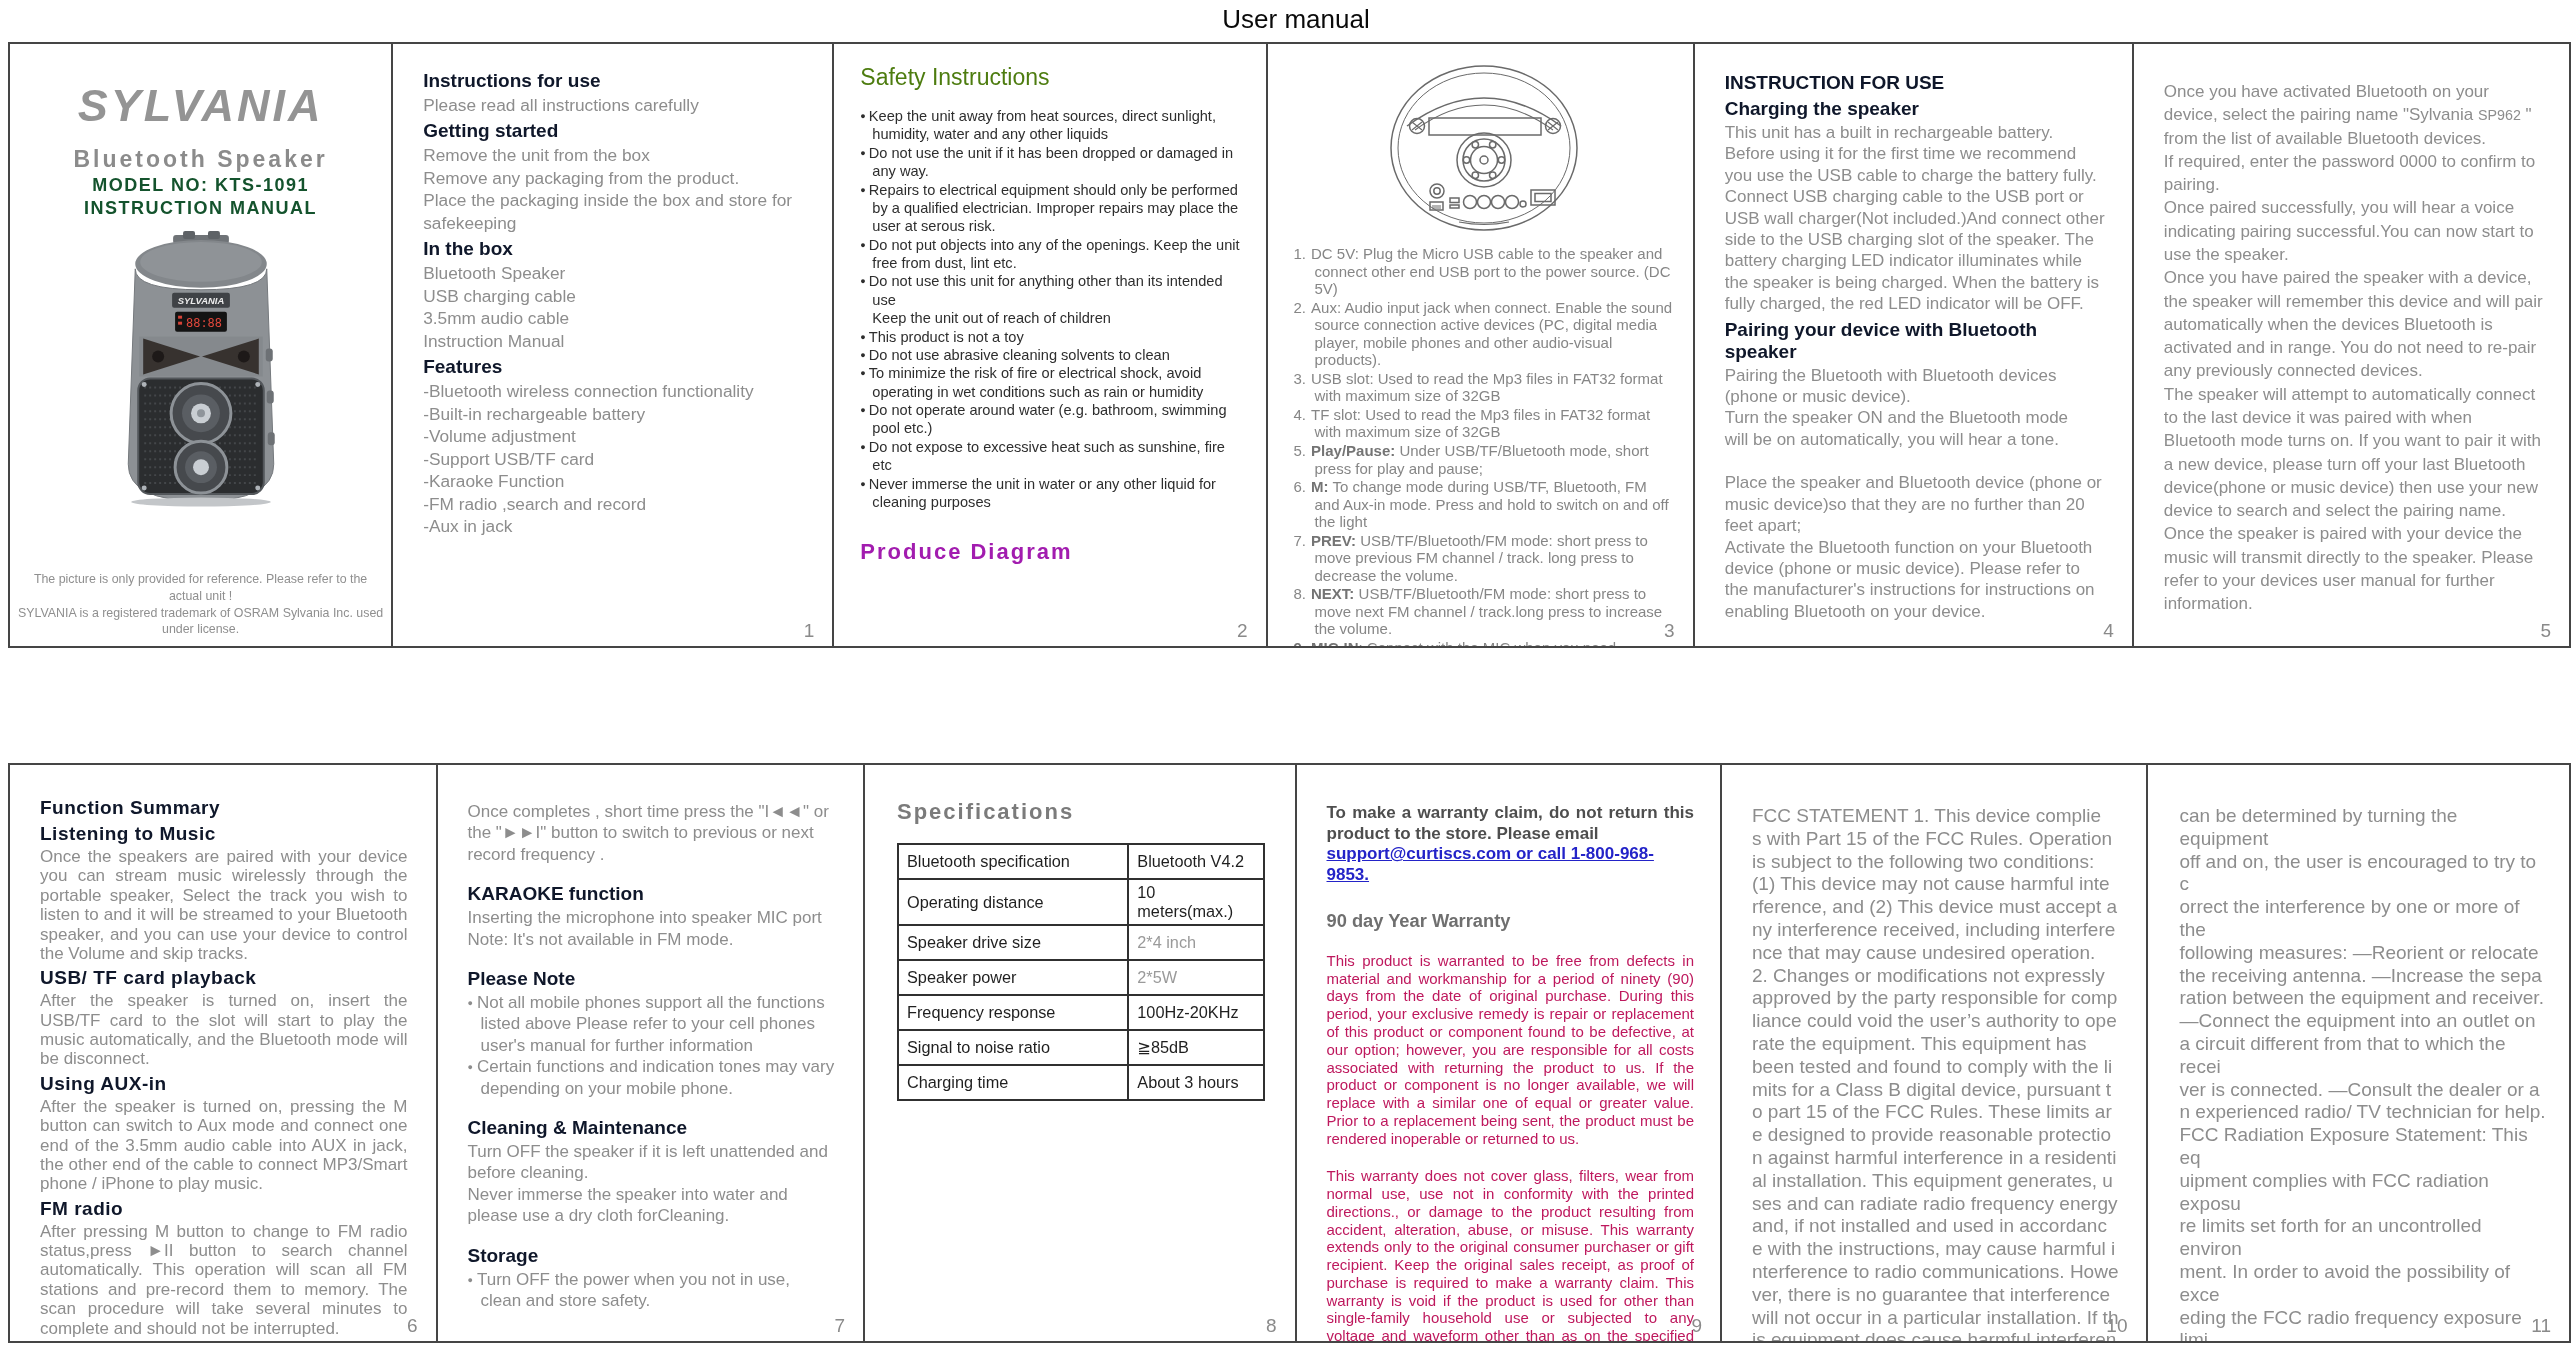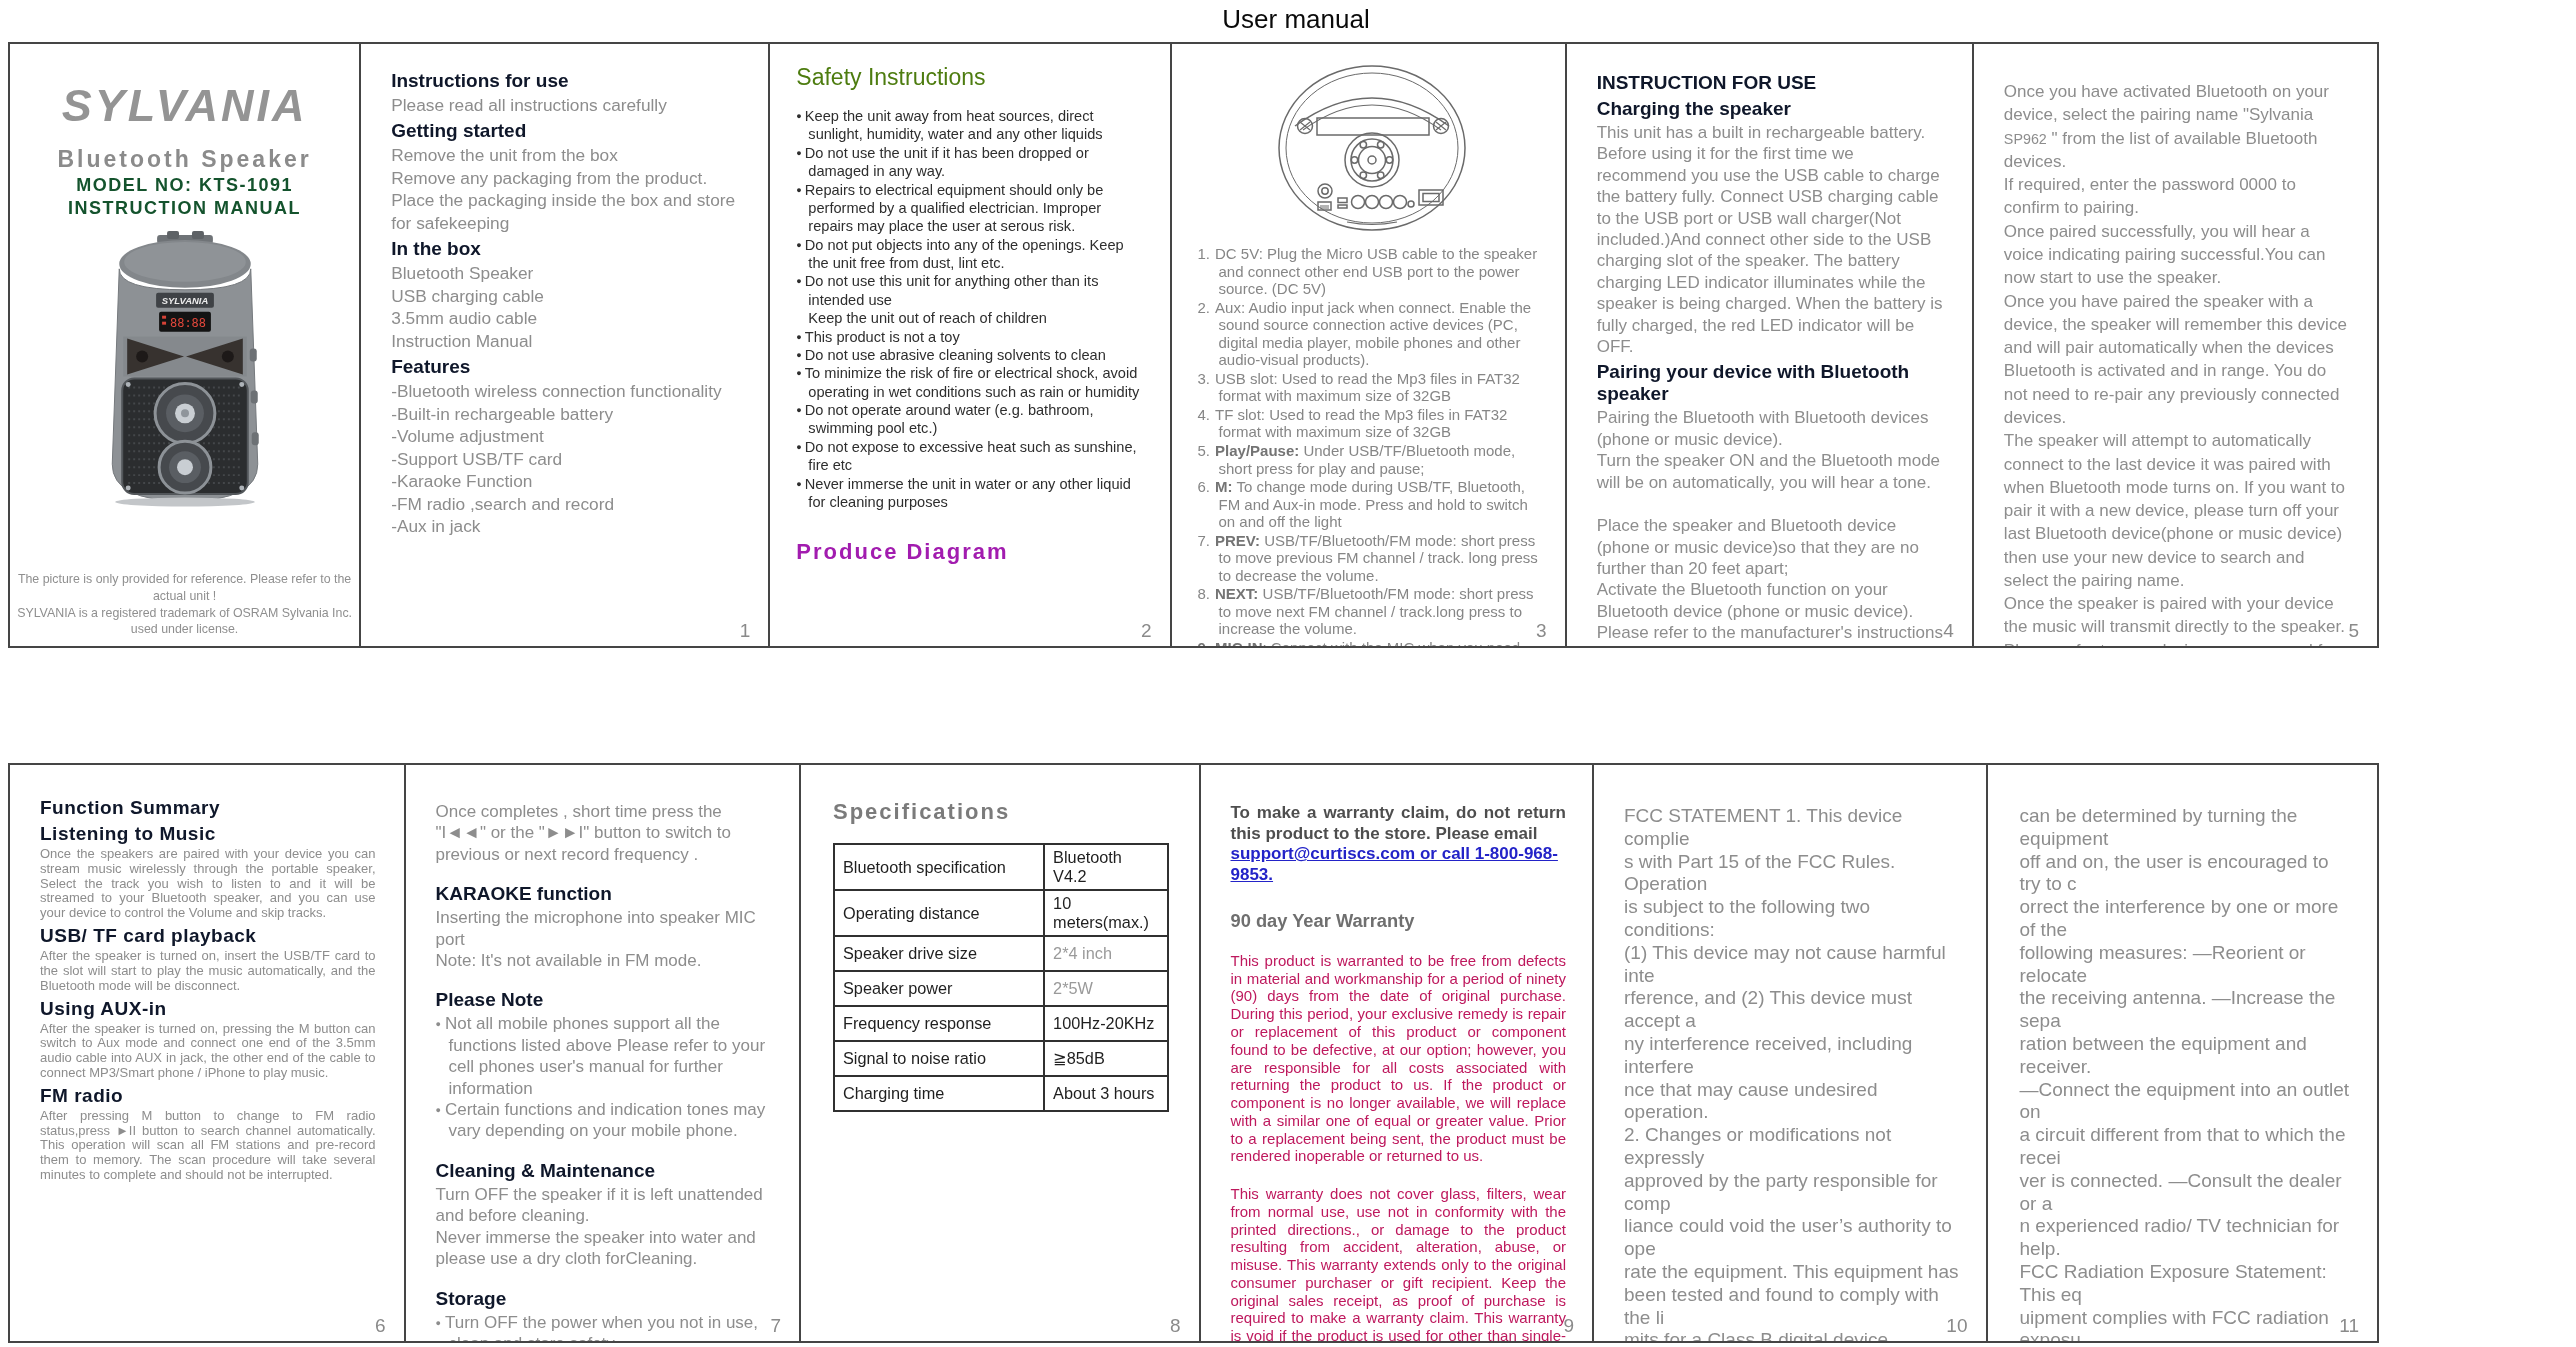--- a/index.html
+++ b/index.html
@@ -1,20 +1,20 @@
 <!DOCTYPE html>
 <html><head>
 <meta charset="utf-8">
 <style>
   html,body{margin:0;padding:0}
   body{width:2576px;height:1348px;background:#fff;position:relative;overflow:hidden;
        font-family:"Liberation Sans",sans-serif;color:#8c8c8c}
   .doc-title{position:absolute;top:4px;left:8px;width:100%;text-align:center;
              font-size:26px;color:#0a0a0a}
-  .row{position:absolute;left:8px;width:2371px;display:flex;border:2px solid #454545;
+  .row{position:absolute;left:8px;width:2563px;display:flex;border:2px solid #454545;
        box-sizing:border-box;background:#fff}
   #row1{top:42px;height:606px}
   #row2{top:763px;height:580px}
   .panel{flex:1 1 0%;position:relative;border-right:2px solid #454545;
          box-sizing:border-box;overflow:hidden}
   .panel:last-child{border-right:none}
   .pg{position:absolute;right:18px;bottom:4px;font-size:19px;color:#8a8a8a}
 
   
   .logo{margin-top:36px;text-align:center;font-size:45px;font-weight:bold;font-style:italic;
@@ -52,21 +52,21 @@
   .p5 .bodyg{font-size:17px;line-height:1.26}
 
   
   .p6{padding:36px 24px 0 30px}
   .p6 .bodyg{font-size:17px;line-height:1.37}
   .model-sm{font-size:14.3px}
 
   
   .p7{padding:32px 28px 0 30px}
   .p7 .h1g{font-size:19px;letter-spacing:0.5px}
-  .p7 .bodyg{font-size:13px;line-height:1.14;text-align:justify}
+  .p7 .bodyg{font-size:17px;line-height:1.14;text-align:justify}
   .p7 .sect{}
 
   
   .p8{padding:36px 28px 0 30px}
   .p8 .bodyg{font-size:17px;line-height:1.26}
   .p8 .sect{margin-top:18px}
   .gb{padding-left:13px;text-indent:-13px}
   .gb::before{content:"●";font-size:9px;vertical-align:2px;margin-right:4px}
 
   

